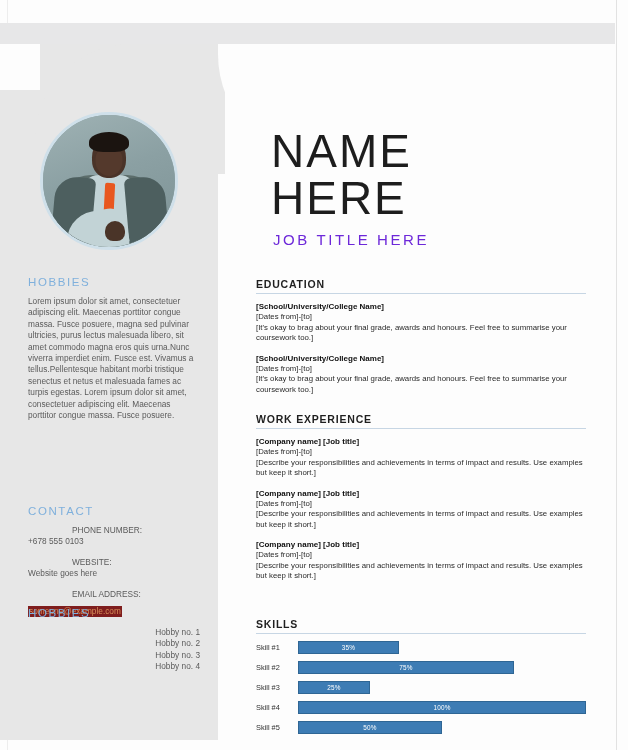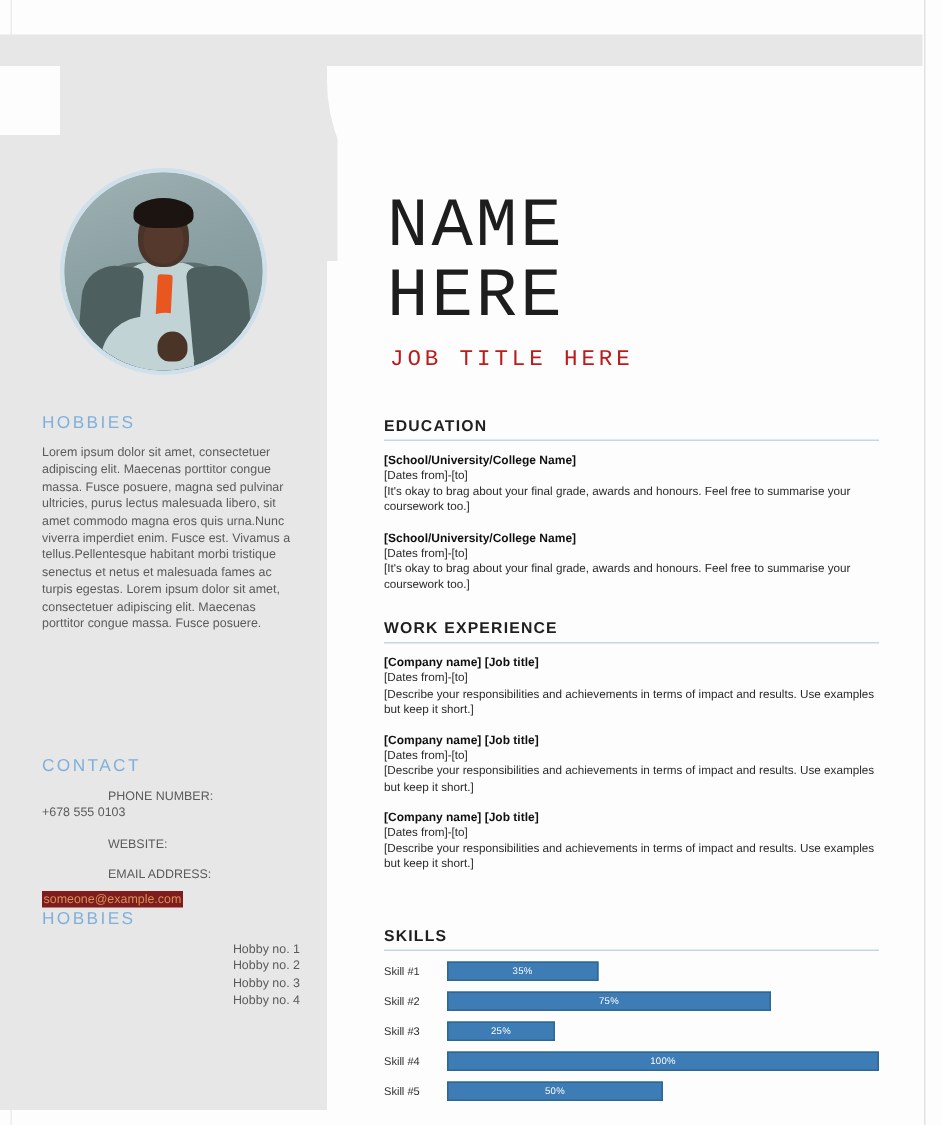--- a/index.html
+++ b/index.html
@@ -134,33 +134,33 @@
   .c-email{
     display:inline-block;
     color:#d78f5a;
     background:#7f1d1d;
     font-size:8.3px;
     line-height:11px;
     padding:0 1px;
   }
   .hobbies-block{position:absolute;left:28px;top:607px;width:172px;}
   .hob-item{color:#5b5b5b;font-size:8.3px;line-height:11.4px;margin:0;text-align:right;}
-  .name-block{position:absolute;left:258px;top:128px;width:330px;font-family:Liberation Mono, monospace;}
+  .name-block{position:absolute;left:271px;top:128px;width:330px;}
   .name-line{
     font-size:46px;
     font-weight:300;
     letter-spacing:2px;
     color:#1d1d1d;
     line-height:47px;
     margin:0;
   }
   .job-title{
     font-size:15px;
     letter-spacing:2.6px;
-    color:#b91c1c;
+    color:#6d28d9;
     font-weight:400;
     margin:9px 0 13px 2px;
   }
   .section{position:absolute;left:256px;width:330px;}
   .sec-head{
     font-size:10.5px;
     font-weight:bold;
     letter-spacing:0.8px;
     color:#1f1f1f;
     margin:0;
@@ -236,20 +236,21 @@
     <p class="side-h">HOBBIES</p>
     <p class="side-p">Lorem ipsum dolor sit amet, consectetuer adipiscing elit. Maecenas porttitor congue massa. Fusce posuere, magna sed pulvinar ultricies, purus lectus malesuada libero, sit amet commodo magna eros quis urna.Nunc viverra imperdiet enim. Fusce est. Vivamus a tellus.Pellentesque habitant morbi tristique senectus et netus et malesuada fames ac turpis egestas. Lorem ipsum dolor sit amet, consectetuer adipiscing elit. Maecenas porttitor congue massa. Fusce posuere.</p>
   </div>
 
   <div class="contact-block">
     <p class="side-h">CONTACT</p>
     <p class="c-label">PHONE NUMBER:</p>
     <p class="c-val">+678 555 0103</p>
     <div class="c-gap"></div>
     <p class="c-label">WEBSITE:</p>
+    <p class="c-val">Website goes here</p>
     <div class="c-gap"></div>
     <p class="c-label">EMAIL ADDRESS:</p>
     <p style="margin:0;"><span class="c-email">someone@example.com</span></p>
   </div>
 
   <div class="hobbies-block">
     <p class="side-h">HOBBIES</p>
     <p class="hob-item">Hobby no. 1</p>
     <p class="hob-item">Hobby no. 2</p>
     <p class="hob-item">Hobby no. 3</p>

